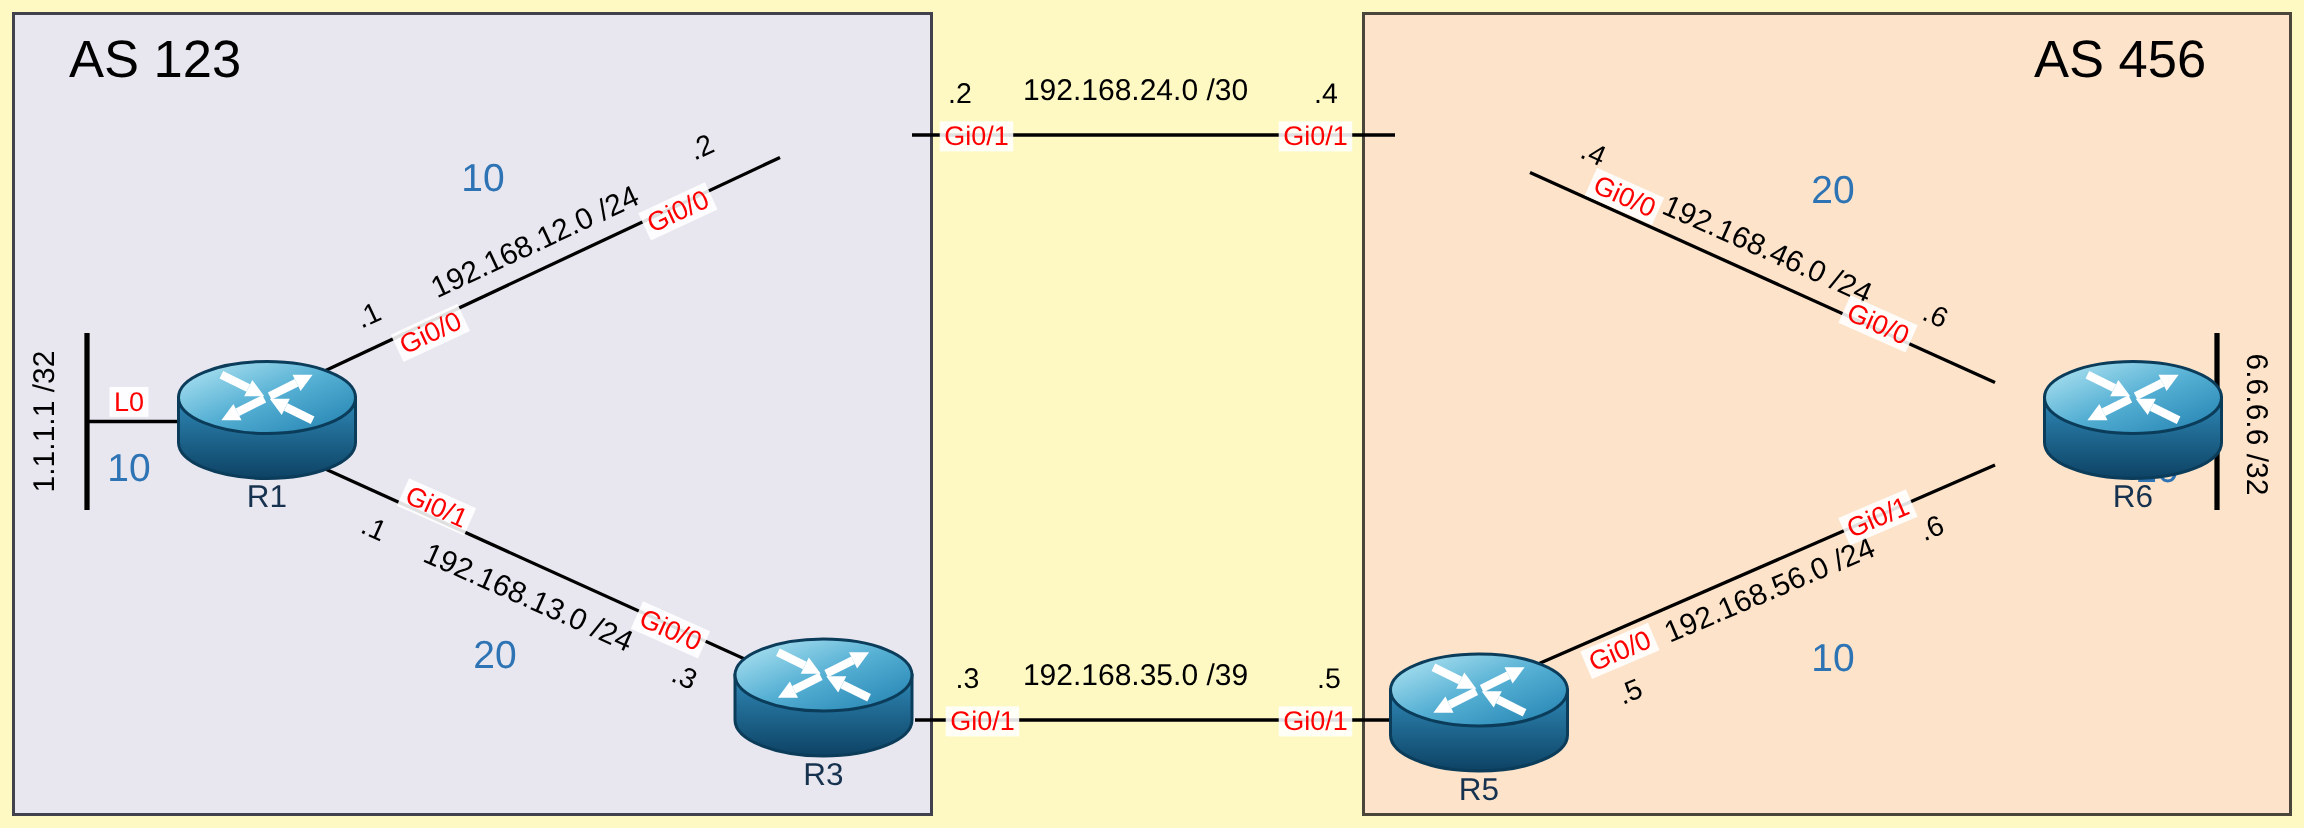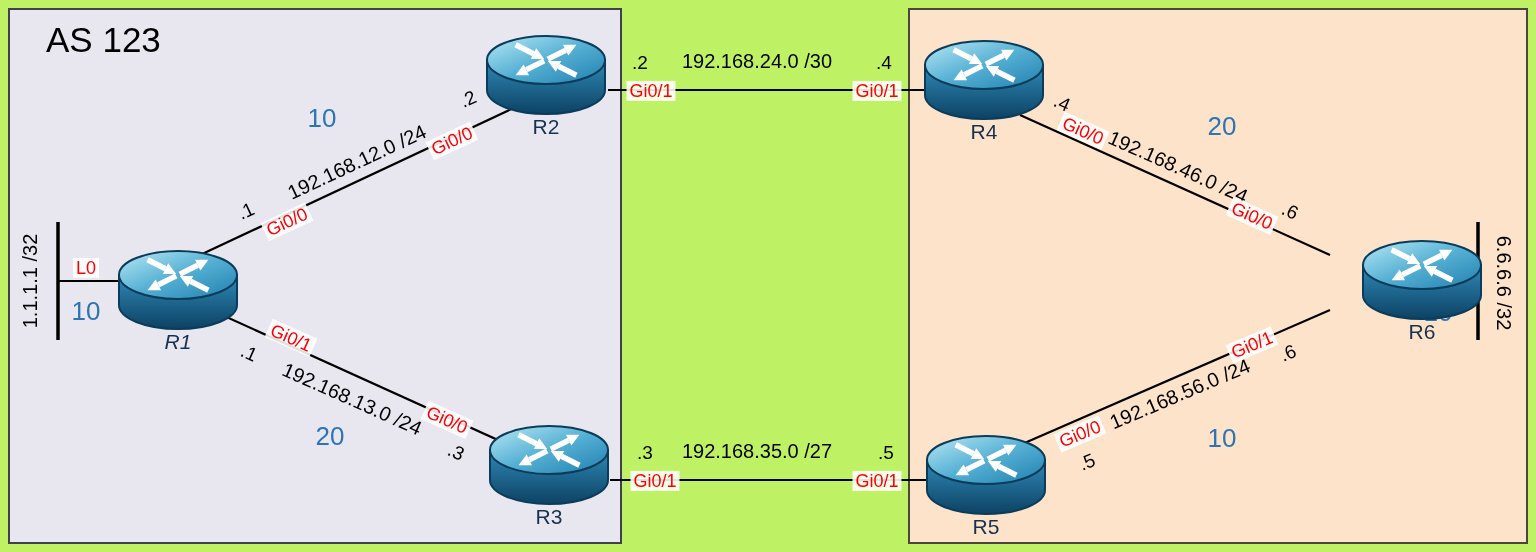--- a/index.html
+++ b/index.html
@@ -1,16 +1,16 @@
 <!DOCTYPE html>
 <html><head>
 <meta charset="utf-8">
 <style>
   html,body{margin:0;padding:0;background:#fff;font-family:"Liberation Sans",sans-serif;}
-  #canvas{position:relative;width:1536px;height:552px;background:#bef264;overflow:hidden;}
+  #canvas{position:relative;width:1536px;height:552px;background:#fef9c3;overflow:hidden;}
 
   .as-box{position:absolute;border:2px solid;box-sizing:border-box;}
   .as-box.a123{background:#e8e7f0;border-color:#41414e;}
   .as-box.a456{background:#fce3ca;border-color:#4b463b;}
   .as-label{position:absolute;font-size:35px;color:#000;}
 
   .wires{position:absolute;left:0;top:0;}
   .wires line{stroke:#000;stroke-width:2.2;}
   .wires line.bar{stroke-width:3.5;}
 
@@ -26,20 +26,21 @@
 </style>
 </head>
 <body>
 
 <div id="canvas">
 
   <div class="as-box a123" style="left:8px;top:8px;width:614px;height:536px;"></div>
   <div class="as-box a456" style="left:908px;top:8px;width:620px;height:536px;"></div>
 
   <div class="as-label" style="left:46px;top:20px;">AS 123</div>
+  <div class="as-label" style="left:1356px;top:20px;">AS 456</div>
 
   <svg width="0" height="0" style="position:absolute" aria-hidden="true">
     <defs>
       <linearGradient id="gTop" x1="0" y1="0" x2="1" y2="1">
         <stop offset="0" stop-color="#b8e9f5"></stop>
         <stop offset="0.5" stop-color="#56b0d4"></stop>
         <stop offset="1" stop-color="#1f7fae"></stop>
       </linearGradient>
       <linearGradient id="gBody" x1="0" y1="0" x2="0" y2="1">
         <stop offset="0" stop-color="#2f89b7"></stop>
@@ -89,21 +90,21 @@
   <span class="lbl if" style="left:447px;top:420px;--r:24deg;">Gi0/0</span>
   <span class="lbl addr" style="left:456px;top:452px;--r:24deg;">.3</span>
 
   <span class="lbl addr" style="left:640px;top:63px;">.2</span>
   <span class="lbl ip" style="left:757px;top:61px;">192.168.24.0 /30</span>
   <span class="lbl addr" style="left:884px;top:63px;">.4</span>
   <span class="lbl if" style="left:651px;top:91px;">Gi0/1</span>
   <span class="lbl if" style="left:877px;top:91px;">Gi0/1</span>
 
   <span class="lbl addr" style="left:645px;top:453px;">.3</span>
-  <span class="lbl ip" style="left:757px;top:451px;">192.168.35.0 /27</span>
+  <span class="lbl ip" style="left:757px;top:451px;">192.168.35.0 /39</span>
   <span class="lbl addr" style="left:886px;top:453px;">.5</span>
   <span class="lbl if" style="left:655px;top:481px;">Gi0/1</span>
   <span class="lbl if" style="left:877px;top:481px;">Gi0/1</span>
 
   <span class="lbl addr" style="left:1062px;top:103px;--r:24deg;">.4</span>
   <span class="lbl if" style="left:1083px;top:131px;--r:24deg;">Gi0/0</span>
   <span class="lbl cost" style="left:1222px;top:127px;">20</span>
   <span class="lbl ip" style="left:1178px;top:167px;--r:24deg;">192.168.46.0 /24</span>
   <span class="lbl if" style="left:1252px;top:216px;--r:24deg;">Gi0/0</span>
   <span class="lbl addr" style="left:1290px;top:211px;--r:24deg;">.6</span>
@@ -116,43 +117,31 @@
   <span class="lbl addr" style="left:1288px;top:353px;--r:-23deg;">.6</span>
 
   <span class="lbl if" style="left:86px;top:268px;">L0</span>
   <span class="lbl cost" style="left:86px;top:312px;">10</span>
   <span class="lbl ip" style="left:30px;top:281px;--r:-90deg;">1.1.1.1 /32</span>
 
   <span class="lbl if" style="left:1441px;top:269px;">L0</span>
   <span class="lbl cost" style="left:1438px;top:313px;">10</span>
   <span class="lbl ip" style="left:1504px;top:283px;--r:90deg;">6.6.6.6 /32</span>
 
-  <div class="router" style="left:116px;top:249px;font-style:italic;">
+  <div class="router" style="left:116px;top:239px;">
     <svg viewBox="0 0 124 84" width="124" height="84">
         <use href="#routerIcon"></use>
       </svg>
     <span class="rname">R1</span>
-  </div>
-  <div class="router" style="left:484px;top:34px;">
-    <svg viewBox="0 0 124 84" width="124" height="84">
-        <use href="#routerIcon"></use>
-      </svg>
-    <span class="rname">R2</span>
   </div>
   <div class="router" style="left:487px;top:424px;">
     <svg viewBox="0 0 124 84" width="124" height="84">
         <use href="#routerIcon"></use>
       </svg>
     <span class="rname">R3</span>
-  </div>
-  <div class="router" style="left:922px;top:39px;">
-    <svg viewBox="0 0 124 84" width="124" height="84">
-        <use href="#routerIcon"></use>
-      </svg>
-    <span class="rname">R4</span>
   </div>
   <div class="router" style="left:924px;top:434px;justify-content:flex-end;">
     <svg viewBox="0 0 124 84" width="124" height="84">
         <use href="#routerIcon"></use>
       </svg>
     <span class="rname">R5</span>
   </div>
   <div class="router" style="left:1360px;top:239px;">
     <svg viewBox="0 0 124 84" width="124" height="84">
         <use href="#routerIcon"></use>

